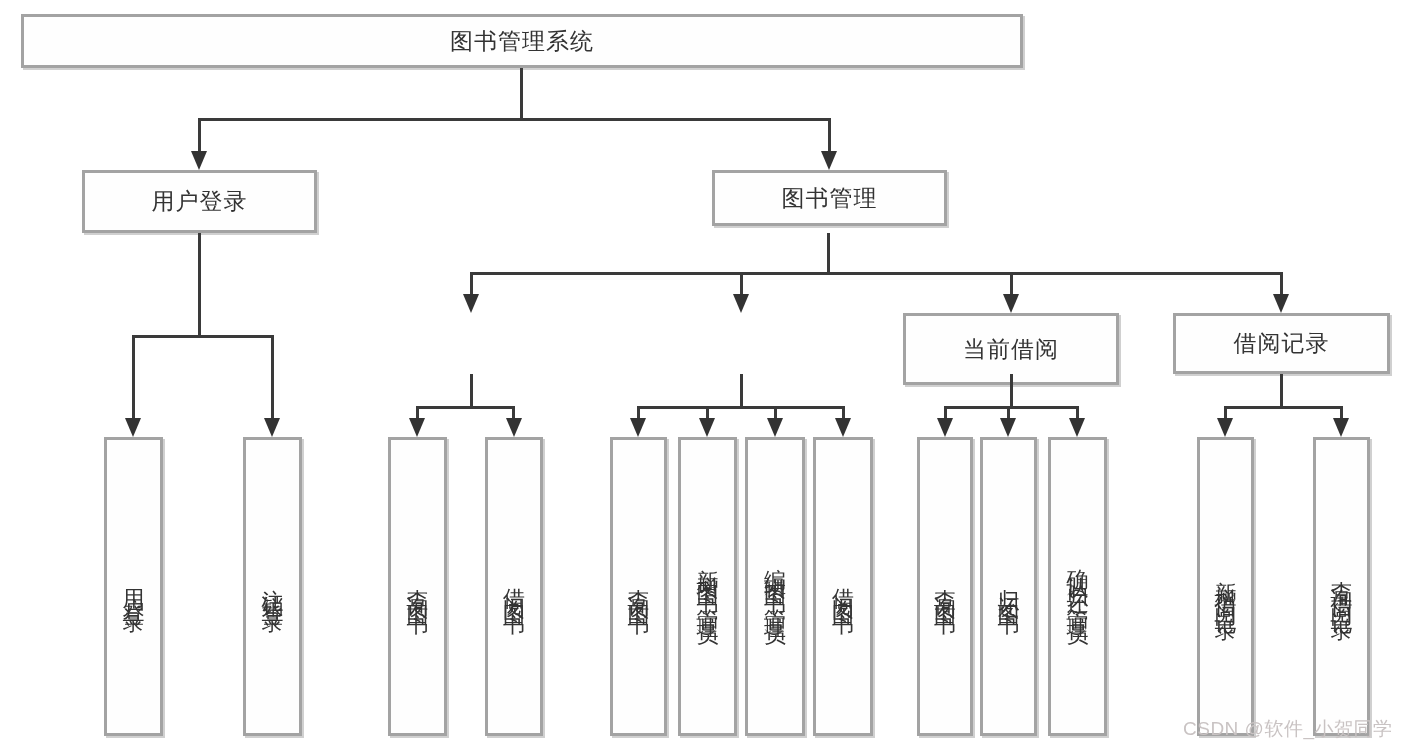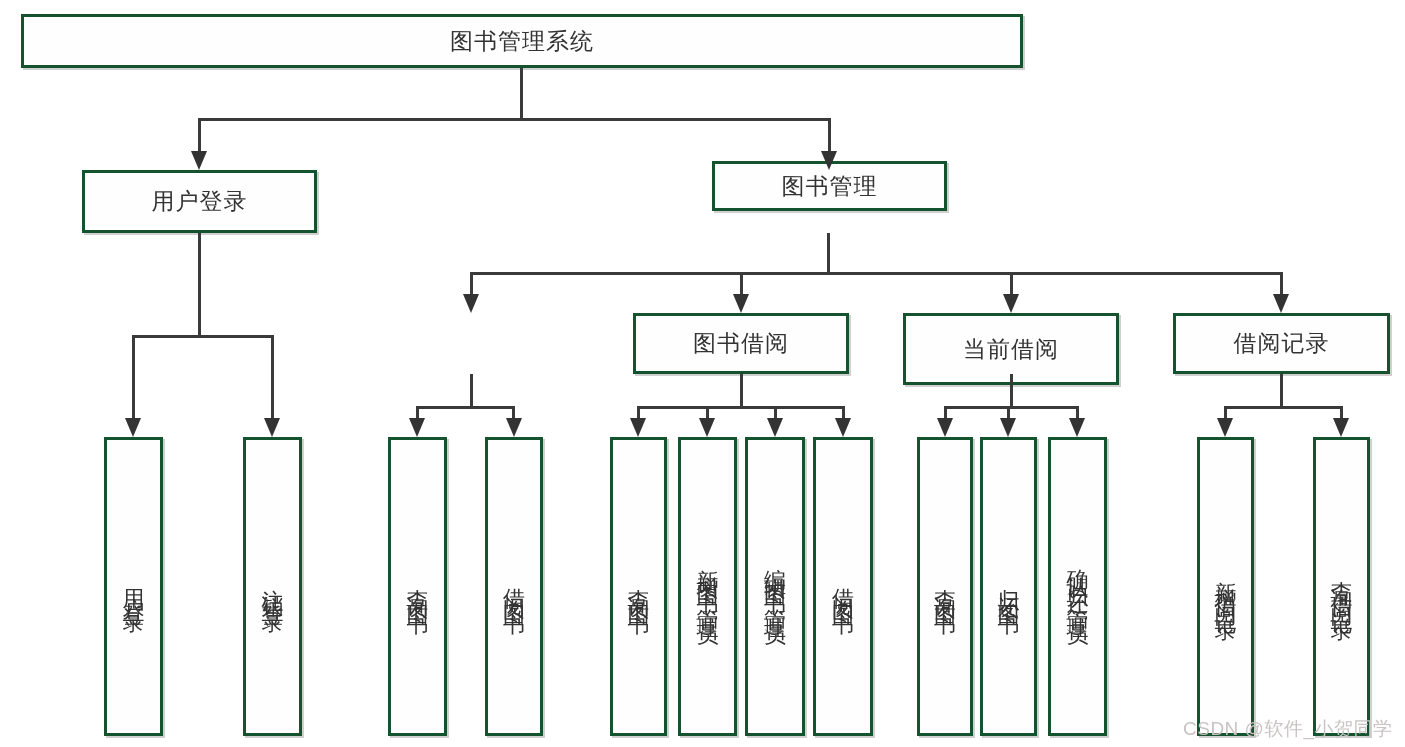--- a/index.html
+++ b/index.html
@@ -2,21 +2,21 @@
 <html><head>
 <meta charset="utf-8">
 <style>
   html,body{margin:0;padding:0;background:#fff;}
   #canvas{
     position:relative;width:1405px;height:747px;background:#ffffff;
     font-family:"Liberation Sans","DejaVu Sans",sans-serif;overflow:hidden;
   }
   .node{
     position:absolute;box-sizing:border-box;background:#fefefe;
-    border:3px solid #14532d;color:#333333;
+    border:3px solid #a3a3a3;color:#333333;
     display:flex;align-items:center;justify-content:center;
     box-shadow:2px 2px 0 rgba(120,120,120,0.35);
   }
   .lvl{font-size:23px;letter-spacing:1px;white-space:nowrap;}
   .leaf{
     top:437px;height:299px;font-size:22px;line-height:1;
     writing-mode:vertical-rl;text-orientation:mixed;letter-spacing:8px;
   }
   .vl{position:absolute;width:3px;background:#3a3a3a;}
   .hl{position:absolute;height:3px;background:#3a3a3a;}
@@ -31,23 +31,22 @@
   }
 </style>
 </head>
 <body>
 
 <div id="canvas">
 
   <div class="node lvl" style="left:21px;top:14px;width:1002px;height:54px">图书管理系统</div>
 
   <div class="node lvl" style="left:82px;top:170px;width:235px;height:63px">用户登录</div>
-  <div class="node lvl" style="left:712px;top:161px;width:235px;height:50px">图书管理</div>
+  <div class="node lvl" style="left:712px;top:170px;width:235px;height:56px">图书管理</div>
 
-  <div class="node lvl" style="left:633px;top:313px;width:216px;height:61px">图书借阅</div>
   <div class="node lvl" style="left:903px;top:313px;width:216px;height:72px">当前借阅</div>
   <div class="node lvl" style="left:1173px;top:313px;width:217px;height:61px">借阅记录</div>
 
   <div class="node leaf" style="left:104px;width:59px">用户登录</div>
   <div class="node leaf" style="left:243px;width:59px">注销登录</div>
 
   <div class="node leaf" style="left:388px;width:59px">查询图书</div>
   <div class="node leaf" style="left:485px;width:58px">借阅图书</div>
 
   <div class="node leaf" style="left:610px;width:57px">查询图书</div>

